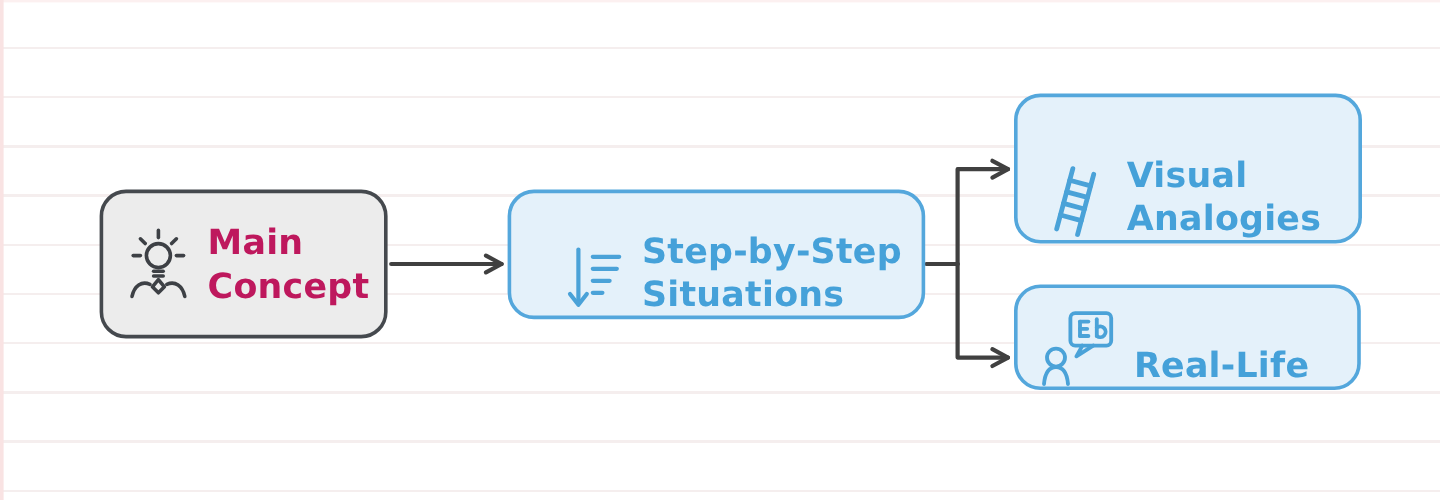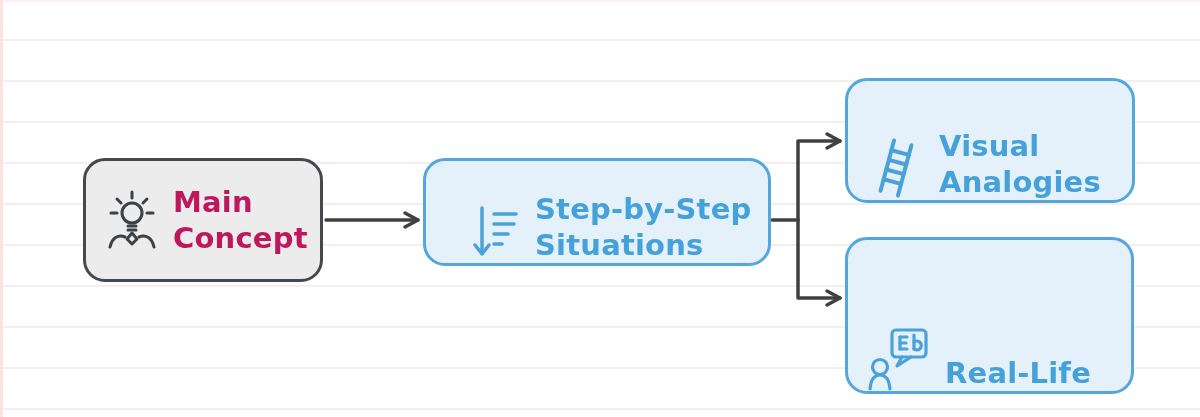--- a/index.html
+++ b/index.html
@@ -49,21 +49,21 @@
     line-height:36px;
     letter-spacing:0.2px;
     white-space:nowrap;
   }
   .node-gray .node-label{color:#be185d;}
   .node-blue .node-label{color:#45a1d9;}
   .node-icon{flex:0 0 auto;display:block;}
   #node-main{left:83px;top:158px;width:240px;height:124px;}
   #node-step{left:423px;top:158px;width:348px;height:108px;padding-left:44px;}
   #node-visual{left:845px;top:78px;width:290px;height:125px;}
-  #node-real{left:845px;top:237px;width:289px;height:157px;}
+  #node-real{left:845px;top:237px;width:289px;height:88px;}
   .connectors{position:absolute;left:0;top:0;pointer-events:none;}
 </style>
 </head>
 <body>
 
 <div class="canvas">
 
   <div class="page-edge-top"></div>
   <div class="page-edge-left"></div>
 

